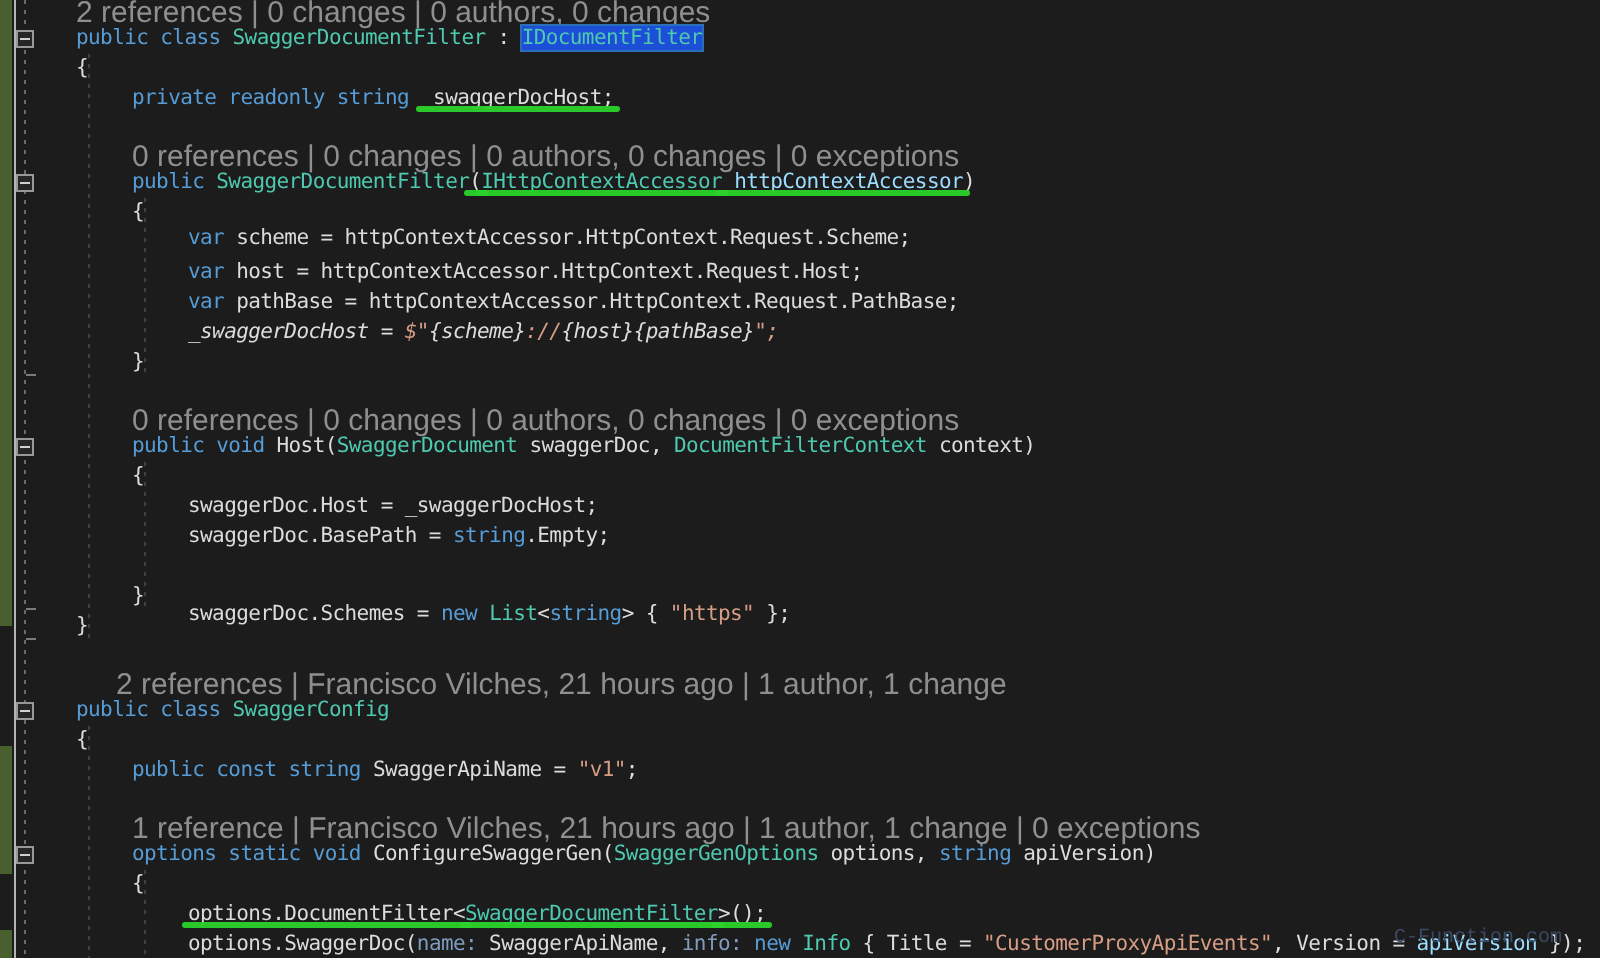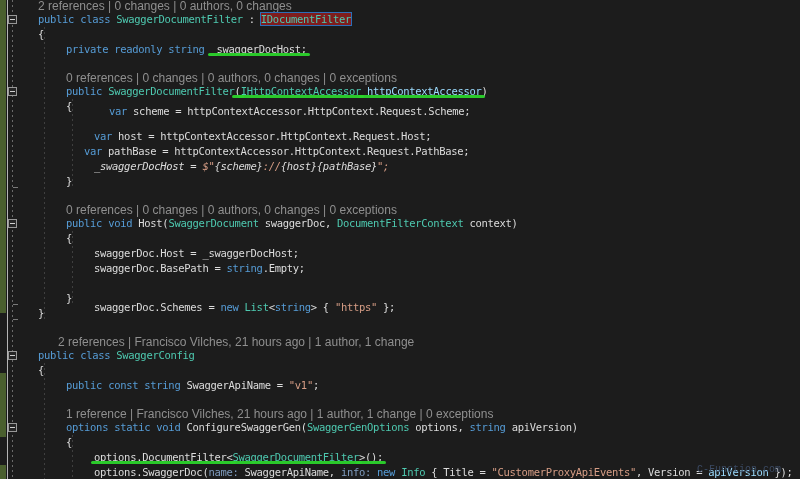--- a/index.html
+++ b/index.html
@@ -17,30 +17,30 @@
   .fold-box{position:absolute;left:8px;width:9px;height:9px;background:#262626;
     border:1px solid #989898;box-sizing:border-box;}
   .fold-box::after{content:"";position:absolute;left:1px;right:1px;top:3px;height:1px;background:#cfcfcf;}
   .scope-tick{position:absolute;left:13px;width:5px;height:1px;background:#7a7a7a;}
   
   .guide{position:absolute;width:1px;
     background:repeating-linear-gradient(180deg,#3f3f3f 0 2px,transparent 2px 5px);}
   
   .row{position:absolute;white-space:pre;}
   .row.code{height:15px;line-height:15px;font-size:10.5px;letter-spacing:-0.3px;color:#dcdcdc;}
-  .row.lens{height:12px;line-height:13px;font-size:12px;letter-spacing:0;
+  .row.lens{height:12px;line-height:13px;font-size:15px;letter-spacing:0;
     font-family:"Liberation Sans", sans-serif;color:#8f8f8f;}
   .tk-kw{color:#569cd6;}
   .tk-type{color:#4ec9b0;}
   .tk-txt{color:#dcdcdc;}
   .tk-str{color:#d69d85;}
   .tk-param{color:#9cdcfe;}
   .tk-arg{color:#7f9cbf;margin-top:37px;}
   .tk-lens{color:#8f8f8f;}
-  .sel{background:#7f1d1d;box-shadow:0 0 0 1px #2b6fb8;}
+  .sel{background:#1d4ed8;box-shadow:0 0 0 1px #2b6fb8;}
   .marker{position:relative;}
   .marker::after{content:"";position:absolute;left:-3px;right:-3px;bottom:-1px;height:3px;
     background:#2bd32b;border-radius:2px;opacity:.95;}
   .watermark{position:absolute;font-family:Liberation Mono, monospace;font-size:10px;color:#3b4a63;}
 </style>
 </head>
 <body>
 
 <div class="screen">
   <div class="changebar-col" id="changebar">
@@ -67,23 +67,23 @@
     </div>
   <div id="code-area">
       <div class="row lens" style="top: 0px; left: 38px;"><span class="tk-lens">2 references | 0 changes | 0 authors, 0 changes</span></div>
       <div class="row code" style="top: 12px; left: 38px;"><span class="tk-kw">public class </span><span class="tk-type">SwaggerDocumentFilter</span><span class="tk-txt"> : </span><span class="tk-type sel">IDocumentFilter</span></div>
       <div class="row code" style="top: 27px; left: 38px;"><span class="tk-txt">{</span></div>
       <div class="row code" style="top: 42px; left: 66px;"><span class="tk-kw">private readonly string </span><span class="tk-txt marker">_swaggerDocHost;</span></div>
       <div class="row code" style="top: 57px; left: 66px;"></div>
       <div class="row lens" style="top: 72px; left: 66px;"><span class="tk-lens">0 references | 0 changes | 0 authors, 0 changes | 0 exceptions</span></div>
       <div class="row code" style="top: 84px; left: 66px;"><span class="tk-kw">public </span><span class="tk-type">SwaggerDocumentFilter</span><span class="tk-txt marker">(</span><span class="tk-type marker">IHttpContextAccessor</span><span class="tk-param marker"> httpContextAccessor</span><span class="tk-txt">)</span></div>
       <div class="row code" style="top: 99px; left: 66px;"><span class="tk-txt">{</span></div>
-      <div class="row code" style="top: 104px; left: 94px; margin-left: 15px;"><span class="tk-kw">var</span><span class="tk-txt"> scheme = httpContextAccessor.HttpContext.Request.Scheme;</span></div>
+      <div class="row code" style="top: 112px; left: 94px;"><span class="tk-kw">var</span><span class="tk-txt"> scheme = httpContextAccessor.HttpContext.Request.Scheme;</span></div>
       <div class="row code" style="top: 129px; left: 94px;"><span class="tk-kw">var</span><span class="tk-txt"> host = httpContextAccessor.HttpContext.Request.Host;</span></div>
-      <div class="row code" style="top: 144px; left: 84px;"><span class="tk-kw">var</span><span class="tk-txt"> pathBase = httpContextAccessor.HttpContext.Request.PathBase;</span></div>
+      <div class="row code" style="top: 144px; left: 94px;"><span class="tk-kw">var</span><span class="tk-txt"> pathBase = httpContextAccessor.HttpContext.Request.PathBase;</span></div>
       <div class="row code" style="top: 159px; left: 94px; font-style: italic;"><span class="tk-txt">_swaggerDocHost = </span><span class="tk-str">$"</span><span class="tk-txt">{scheme}</span><span class="tk-str">://</span><span class="tk-txt">{host}{pathBase}</span><span class="tk-str">";</span></div>
       <div class="row code" style="top: 174px; left: 66px;"><span class="tk-txt">}</span></div>
       <div class="row code" style="top: 189px; left: 66px;"></div>
       <div class="row lens" style="top: 204px; left: 66px;"><span class="tk-lens">0 references | 0 changes | 0 authors, 0 changes | 0 exceptions</span></div>
       <div class="row code" style="top: 216px; left: 66px;"><span class="tk-kw">public void </span><span class="tk-txt">Host(</span><span class="tk-type">SwaggerDocument</span><span class="tk-txt"> swaggerDoc, </span><span class="tk-type">DocumentFilterContext</span><span class="tk-txt"> context)</span></div>
       <div class="row code" style="top: 231px; left: 66px;"><span class="tk-txt">{</span></div>
       <div class="row code" style="top: 246px; left: 94px;"><span class="tk-txt">swaggerDoc.Host = _swaggerDocHost;</span></div>
       <div class="row code" style="top: 261px; left: 94px;"><span class="tk-txt">swaggerDoc.BasePath = </span><span class="tk-kw">string</span><span class="tk-txt">.Empty;</span></div>
       <div class="row code" style="top: 276px; left: 94px; margin-top: 24px;"><span class="tk-txt">swaggerDoc.Schemes = </span><span class="tk-kw">new</span><span class="tk-txt"> </span><span class="tk-type">List</span><span class="tk-txt">&lt;</span><span class="tk-kw">string</span><span class="tk-txt">&gt; { </span><span class="tk-str">"https"</span><span class="tk-txt"> };</span></div>
       <div class="row code" style="top: 291px; left: 66px;"><span class="tk-txt">}</span></div>

